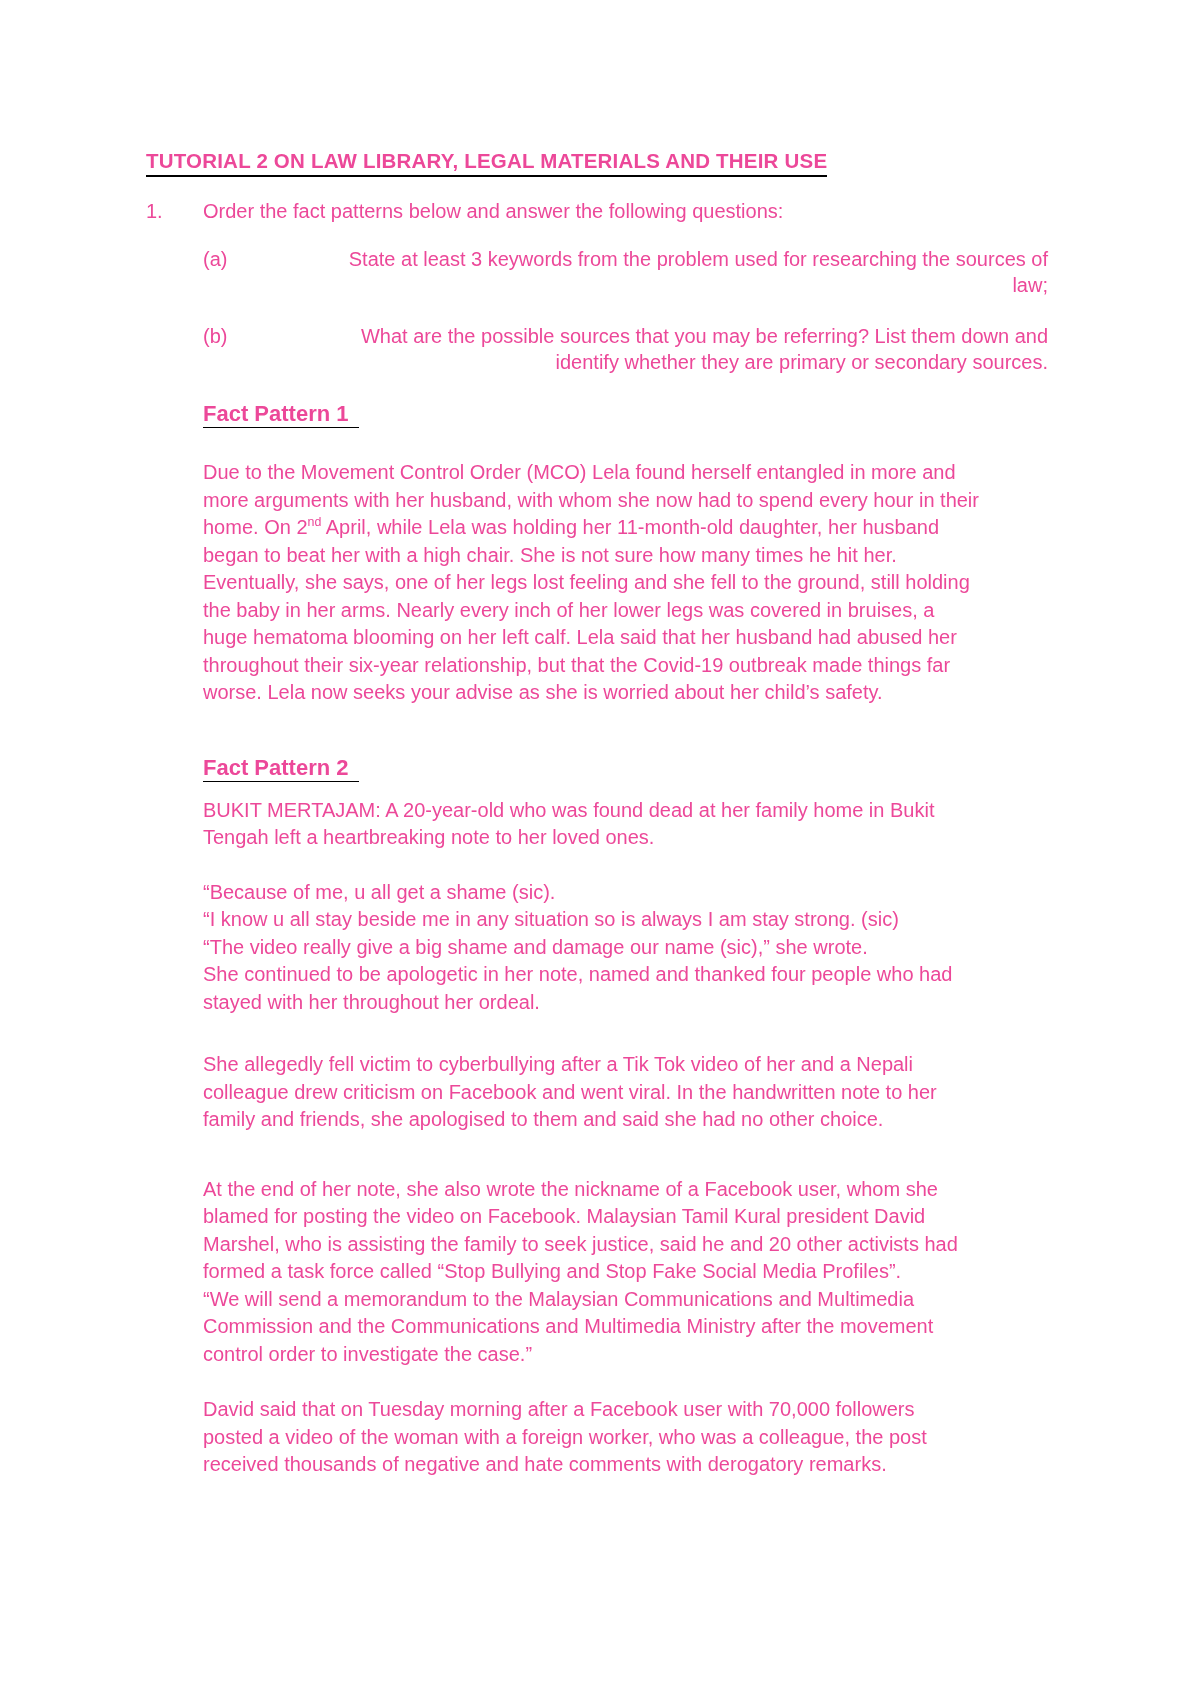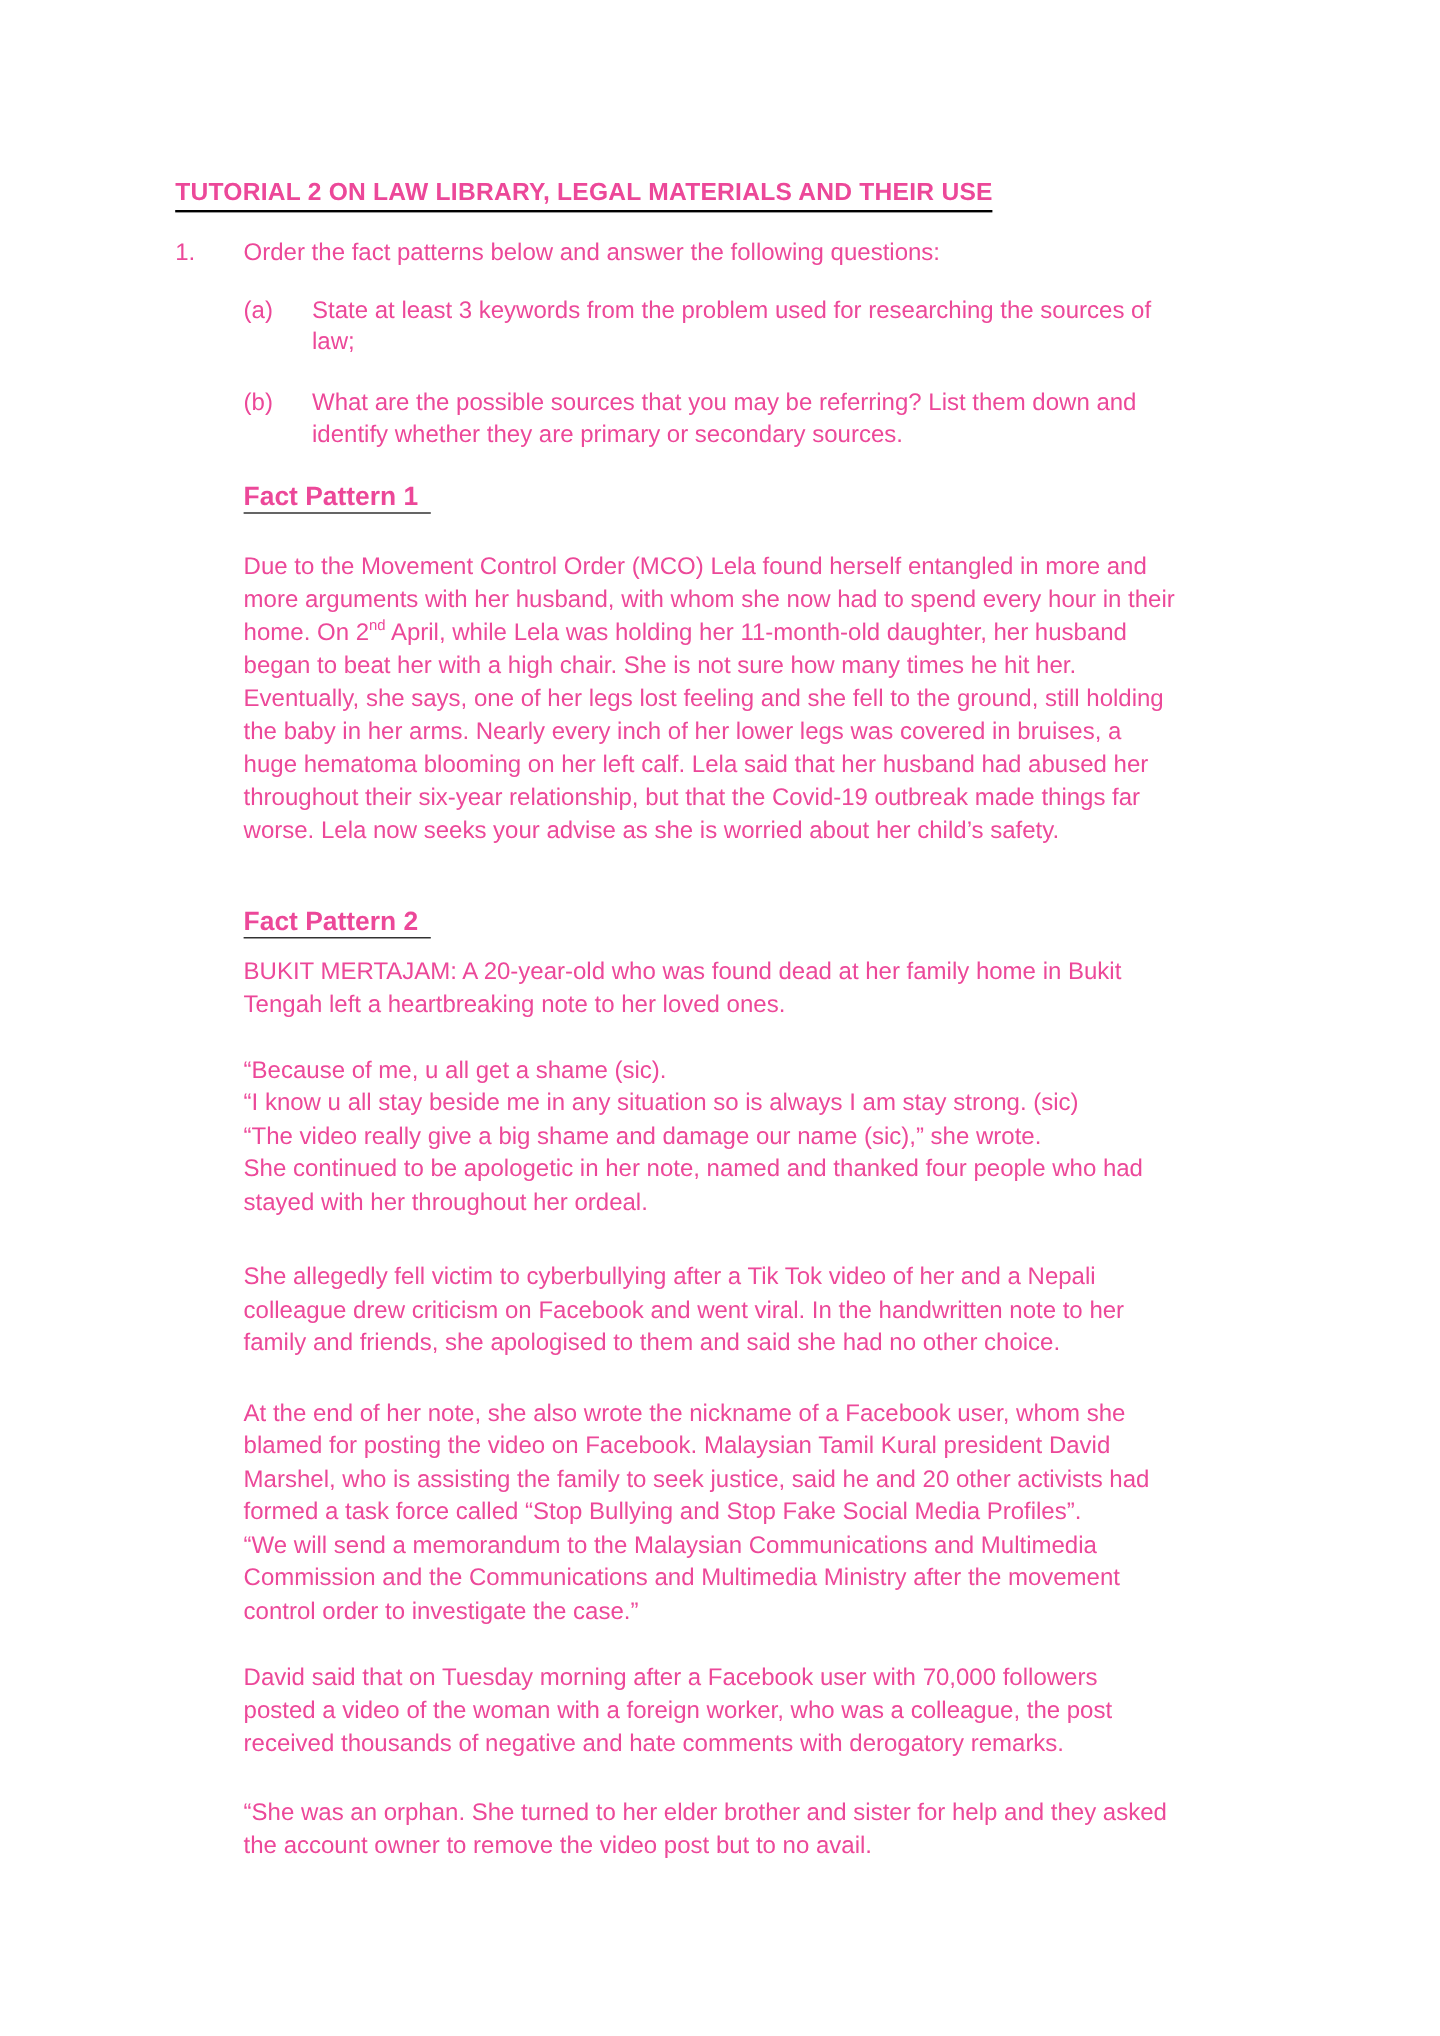--- a/index.html
+++ b/index.html
@@ -34,21 +34,21 @@
   .q-text { flex: 1; white-space: pre-line; }
   .sub-row {
     display: flex;
     margin-left: 57px;
     line-height: 26px;
     width: 845px;
   }
   .sub-row.a { margin-top: 22px; }
   .sub-row.b { margin-top: 25px; }
   .sub-label { flex: 0 0 57px; }
-  .sub-text { flex: 1; white-space: pre-line; }
+  .sub-text { flex: 1; white-space: pre-line; text-align: right; }
   .fp-section { margin-left: 57px; width: 880px; }
   .fp-section.fp1 { margin-top: 25px; }
   .fp-section.fp2 { margin-top: 47px; }
   h2.fp-heading {
     margin: 0;
     font-size: 22px;
     font-weight: bold;
     line-height: 27px;
     display: inline-block;
     border-bottom: 1.5px solid #000;
@@ -56,21 +56,21 @@
   }
   .par {
     margin: 0;
     white-space: pre-line;
     line-height: 27.5px;
   }
   .fp1-par { margin-top: 31px; }
   .p0 { margin-top: 15px; }
   .p1 { margin-top: 35px; }
   .p2 { margin-top: 27px; }
-  .p3 { margin-top: 31px; }
+  .p3 { margin-top: 42px; }
   .p4 { margin-top: 28px; }
   .p5 { margin-top: 30px; }
   sup.ord {
     font-size: 0.62em;
     vertical-align: super;
     line-height: 0;
   }
 </style>
 </head>
 <body>
@@ -124,17 +124,15 @@
     <p class="par p3">At the end of her note, she also wrote the nickname of a Facebook user, whom she
 blamed for posting the video on Facebook. Malaysian Tamil Kural president David
 Marshel, who is assisting the family to seek justice, said he and 20 other activists had
 formed a task force called “Stop Bullying and Stop Fake Social Media Profiles”.
 “We will send a memorandum to the Malaysian Communications and Multimedia
 Commission and the Communications and Multimedia Ministry after the movement
 control order to investigate the case.”</p>
     <p class="par p4">David said that on Tuesday morning after a Facebook user with 70,000 followers
 posted a video of the woman with a foreign worker, who was a colleague, the post
 received thousands of negative and hate comments with derogatory remarks.</p>
-    <p class="par p5">“She was an orphan. She turned to her elder brother and sister for help and they asked
-the account owner to remove the video post but to no avail.</p>
   </div>
 
 </div>
 
 </body></html>

